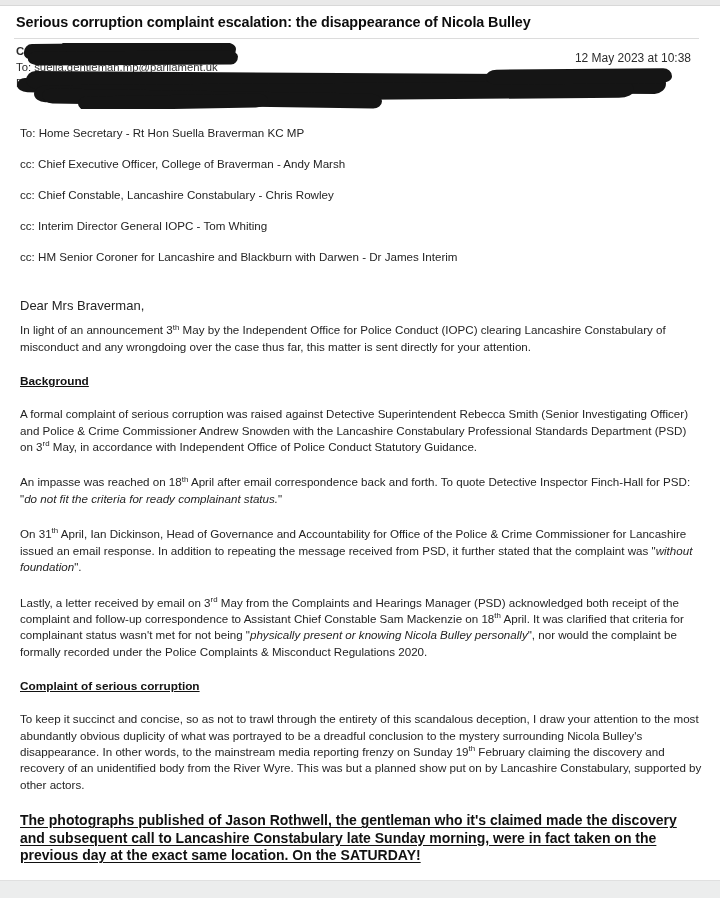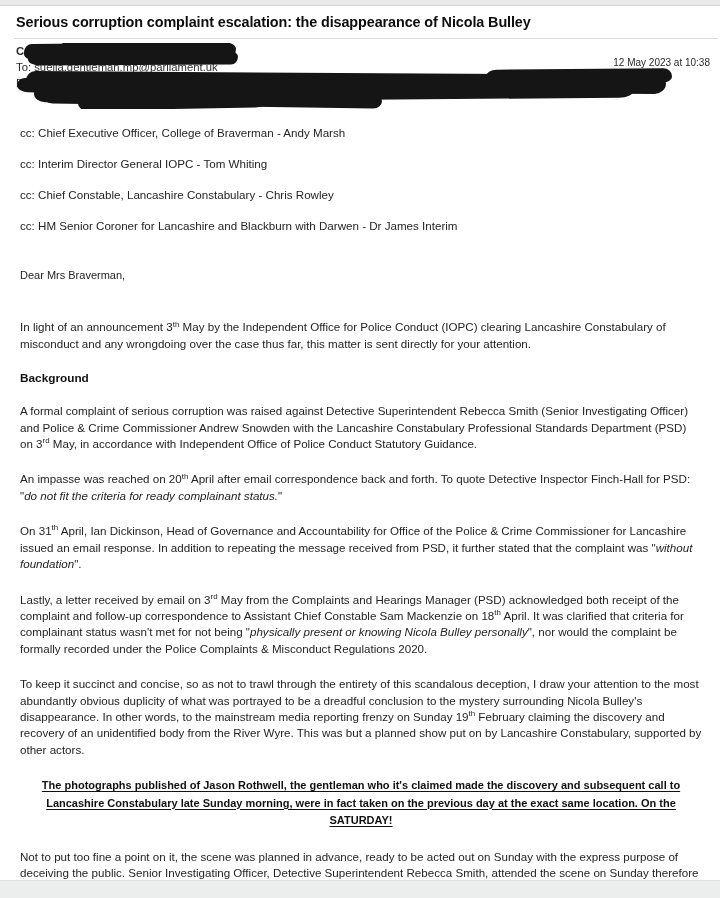--- a/index.html
+++ b/index.html
@@ -18,21 +18,21 @@
 
   
   .top-strip {
     height: 5px;
     background: #e9e9e9;
     border-bottom: 1px solid #d8d8d8;
   }
 
   
   .email-header {
-    padding: 5px 2px 0 14px;
+    padding: 5px 21px 0 14px;
   }
   .email-title {
     font-size: 14.4px;
     font-weight: bold;
     color: #0d0d0d;
     letter-spacing: -0.1px;
     line-height: 1.35;
     margin: 2px 0 6px 2px;
     white-space: nowrap;
   }
@@ -53,22 +53,22 @@
     font-size: 11.3px;
     line-height: 16px;
     color: #2b2b2b;
     white-space: nowrap;
     height: 16px;
   }
   .meta-line.from { font-weight: bold; }
   .meta-date {
     position: absolute;
     right: 8px;
-    top: 14px;
-    font-size: 10px;
+    top: 8px;
+    font-size: 12px;
     color: #2b2b2b;
     white-space: nowrap;
   }
 
   
   .redaction {
     position: absolute;
     background: #151515;
     pointer-events: none;
   }
@@ -125,60 +125,60 @@
   .recipients { margin-top: 16px; }
   .recipient {
     font-size: 11.6px;
     line-height: 15px;
     color: #242424;
     margin-bottom: 16px;
     white-space: nowrap;
   }
 
   .salutation {
-    font-size: 11px;
+    font-size: 13px;
     line-height: 16px;
     color: #242424;
     margin-top: 34px;
-    margin-bottom: 36px;
+    margin-bottom: 8px;
   }
 
   p.para {
     font-size: 11.6px;
     line-height: 16.4px;
     color: #242424;
     margin: 0 0 19px 0;
     text-align: left;
   }
 
   h3.section-head {
     font-size: 11.8px;
     font-weight: bold;
     color: #121212;
     margin: 0 0 18px 0;
+    text-decoration: underline;
   }
 
   sup {
     font-size: 0.68em;
     vertical-align: super;
     line-height: 0;
     margin-top: 29px;
   }
   em.quote {
     font-style: italic;
   }
   p.emphasis {
-    font-size: 11px;
+    font-size: 14px;
     line-height: 17.5px;
     font-weight: bold;
     color: #111111;
     text-decoration: underline;
     text-underline-offset: 2px;
     margin: 0 0 19px 0;
-    text-align: center;
   }
 
   
   .bottom-strip {
     position: absolute;
     left: 0;
     bottom: 0;
     width: 720px;
     height: 17px;
     background: #eceded;
@@ -208,50 +208,52 @@
     <span class="redaction rd5"></span>
     <span class="redaction rd9"></span>
     <span class="redaction rd6"></span>
     <span class="redaction rd7"></span>
   </div>
 </div>
 
 <div class="letter">
 
   <div class="recipients">
+    <div class="recipient">To: Home Secretary - Rt Hon Suella Braverman KC MP</div>
     <div class="recipient">cc: Chief Executive Officer, College of Braverman - Andy Marsh</div>
+    <div class="recipient">cc: Chief Constable, Lancashire Constabulary - Chris Rowley</div>
     <div class="recipient">cc: Interim Director General IOPC - Tom Whiting</div>
-    <div class="recipient">cc: Chief Constable, Lancashire Constabulary - Chris Rowley</div>
     <div class="recipient">cc: HM Senior Coroner for Lancashire and Blackburn with Darwen - Dr James Interim</div>
   </div>
 
   <div class="salutation">Dear Mrs Braverman,</div>
 
   <p class="para">
     <span>In light of an announcement 3</span><sup>th</sup><span> May by the Independent Office for Police Conduct (IOPC) clearing Lancashire Constabulary of misconduct and any wrongdoing over the case thus far, this matter is sent directly for your attention.</span>
   </p>
 
   <h3 class="section-head">Background</h3>
 
   <p class="para">
     <span>A formal complaint of serious corruption was raised against Detective Superintendent Rebecca Smith (Senior Investigating Officer) and Police &amp; Crime Commissioner Andrew Snowden with the Lancashire Constabulary Professional Standards Department (PSD) on 3</span><sup>rd</sup><span> May, in accordance with Independent Office of Police Conduct Statutory Guidance.</span>
   </p>
 
   <p class="para">
-    <span>An impasse was reached on 20</span><sup>th</sup><span> April after email correspondence back and forth. To quote Detective Inspector Finch-Hall for PSD: "</span><em class="quote">do not fit the criteria for ready complainant status.</em><span>"</span>
+    <span>An impasse was reached on 18</span><sup>th</sup><span> April after email correspondence back and forth. To quote Detective Inspector Finch-Hall for PSD: "</span><em class="quote">do not fit the criteria for ready complainant status.</em><span>"</span>
   </p>
 
   <p class="para">
     <span>On 31</span><sup>th</sup><span> April, Ian Dickinson, Head of Governance and Accountability for Office of the Police &amp; Crime Commissioner for Lancashire issued an email response. In addition to repeating the message received from PSD, it further stated that the complaint was "</span><em class="quote">without foundation</em><span>".</span>
   </p>
 
   <p class="para">
     <span>Lastly, a letter received by email on 3</span><sup>rd</sup><span> May from the Complaints and Hearings Manager (PSD) acknowledged both receipt of the complaint and follow-up correspondence to Assistant Chief Constable Sam Mackenzie on 18</span><sup>th</sup><span> April. It was clarified that criteria for complainant status wasn't met for not being "</span><em class="quote">physically present or knowing Nicola Bulley personally</em><span>", nor would the complaint be formally recorded under the Police Complaints &amp; Misconduct Regulations 2020.</span>
   </p>
 
+  <h3 class="section-head">Complaint of serious corruption</h3>
 
   <p class="para">
     <span>To keep it succinct and concise, so as not to trawl through the entirety of this scandalous deception, I draw your attention to the most abundantly obvious duplicity of what was portrayed to be a dreadful conclusion to the mystery surrounding Nicola Bulley's disappearance. In other words, to the mainstream media reporting frenzy on Sunday 19</span><sup>th</sup><span> February claiming the discovery and recovery of an unidentified body from the River Wyre. This was but a planned show put on by Lancashire Constabulary, supported by other actors.</span>
   </p>
 
   <p class="emphasis">The photographs published of Jason Rothwell, the gentleman who it's claimed made the discovery and subsequent call to Lancashire Constabulary late Sunday morning, were in fact taken on the previous day at the exact same location. On the SATURDAY!</p>
 
   <p class="para">Not to put too fine a point on it, the scene was planned in advance, ready to be acted out on Sunday with the express purpose of deceiving the public. Senior Investigating Officer, Detective Superintendent Rebecca Smith, attended the scene on Sunday therefore making her the most senior ranking police officer on the ground complicit with this sham.</p>
 
 </div>

